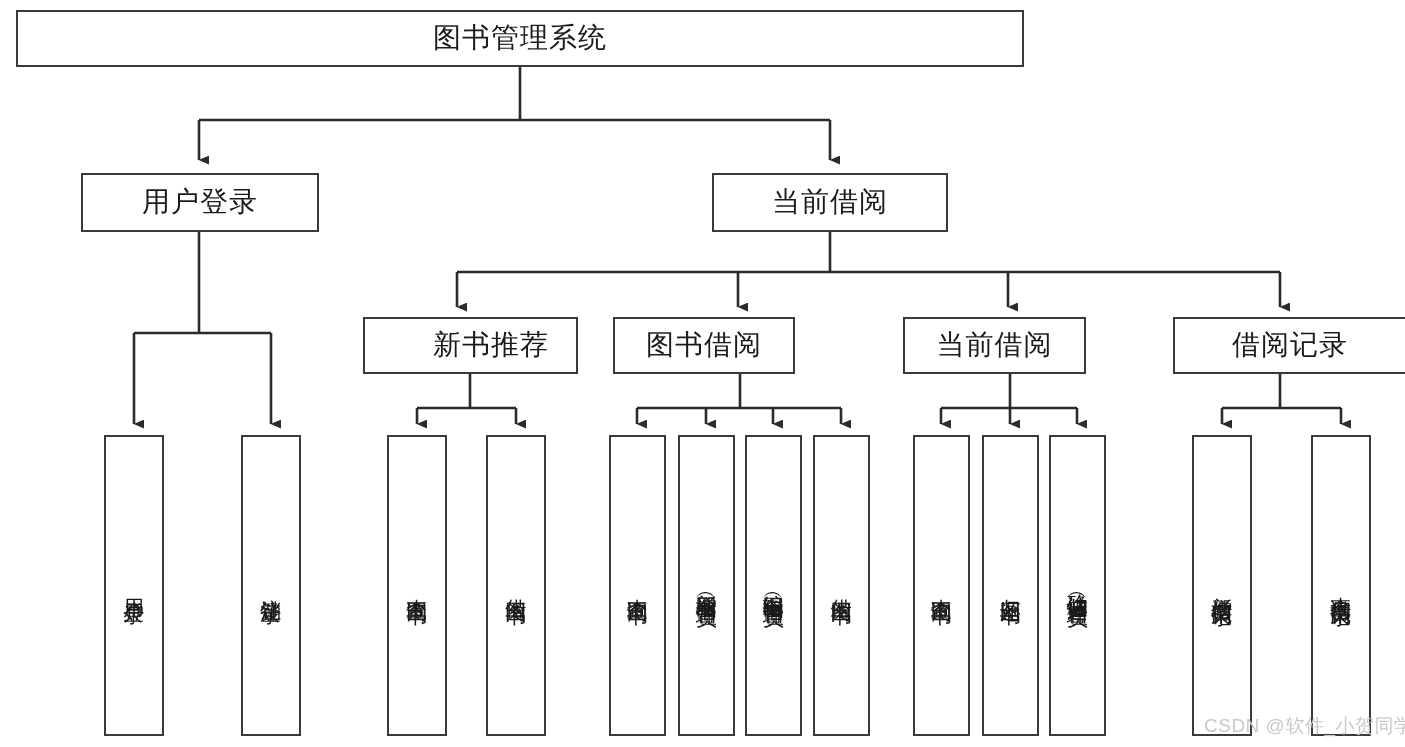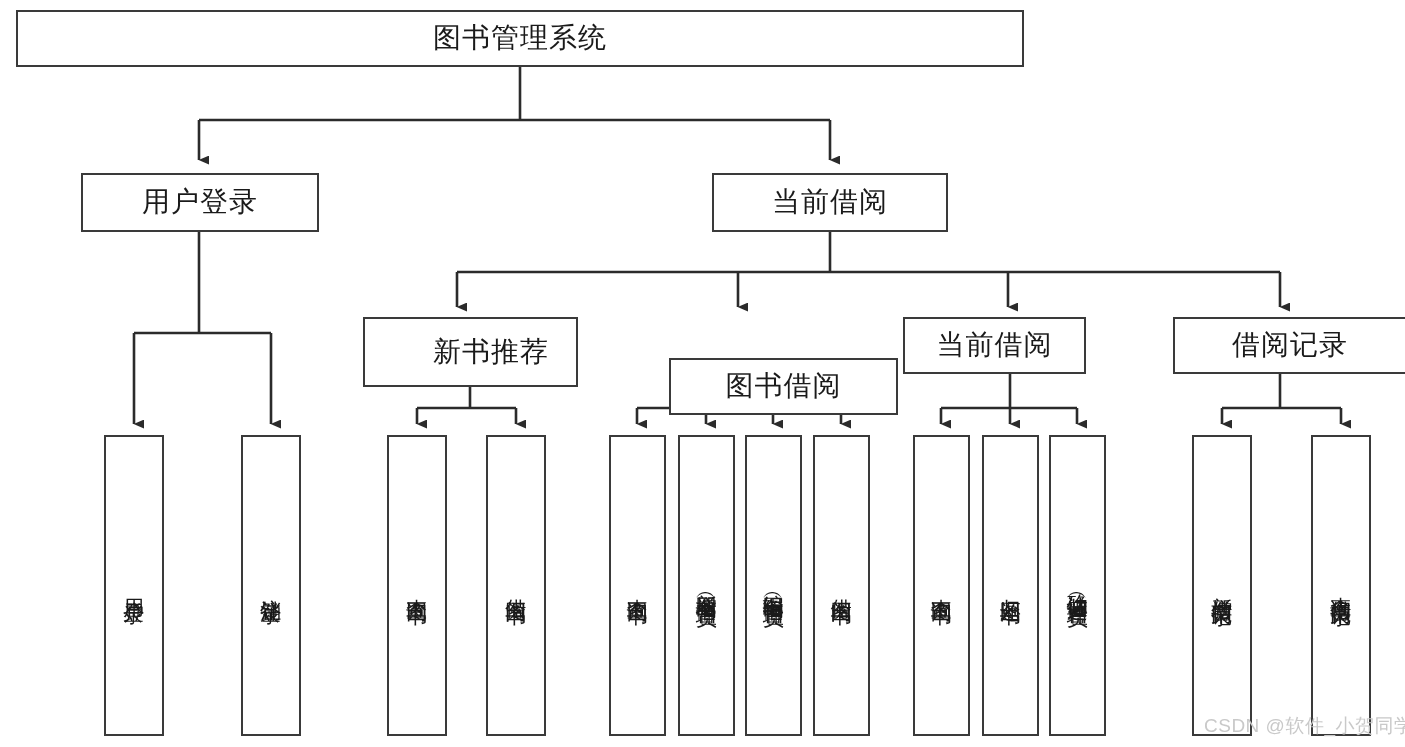--- a/index.html
+++ b/index.html
@@ -124,25 +124,25 @@
   </div>
 
   <div class="node horiz" style="left:81px; top:173px; width:238px; height:59px;">
     <span class="label">用户登录</span>
   </div>
 
   <div class="node horiz" style="left:712px; top:173px; width:236px; height:59px;">
     <span class="label">当前借阅</span>
   </div>
 
-  <div class="node horiz" style="left:363px; top:317px; width:215px; height:70px;padding-left:41px;">
+  <div class="node horiz" style="left:363px; top:317px; width:215px; height:57px;padding-left:41px;">
     <span class="label">新书推荐</span>
   </div>
 
-  <div class="node horiz" style="left:669px; top:317px; width:229px; height:57px;margin-top:41px;">
+  <div class="node horiz" style="left:613px; top:317px; width:182px; height:57px;">
     <span class="label">图书借阅</span>
   </div>
 
   <div class="node horiz" style="left:903px; top:317px; width:183px; height:57px;">
     <span class="label">当前借阅</span>
   </div>
 
   <div class="node horiz" style="left:1173px; top:317px; width:234px; height:57px;">
     <span class="label">借阅记录</span>
   </div>

